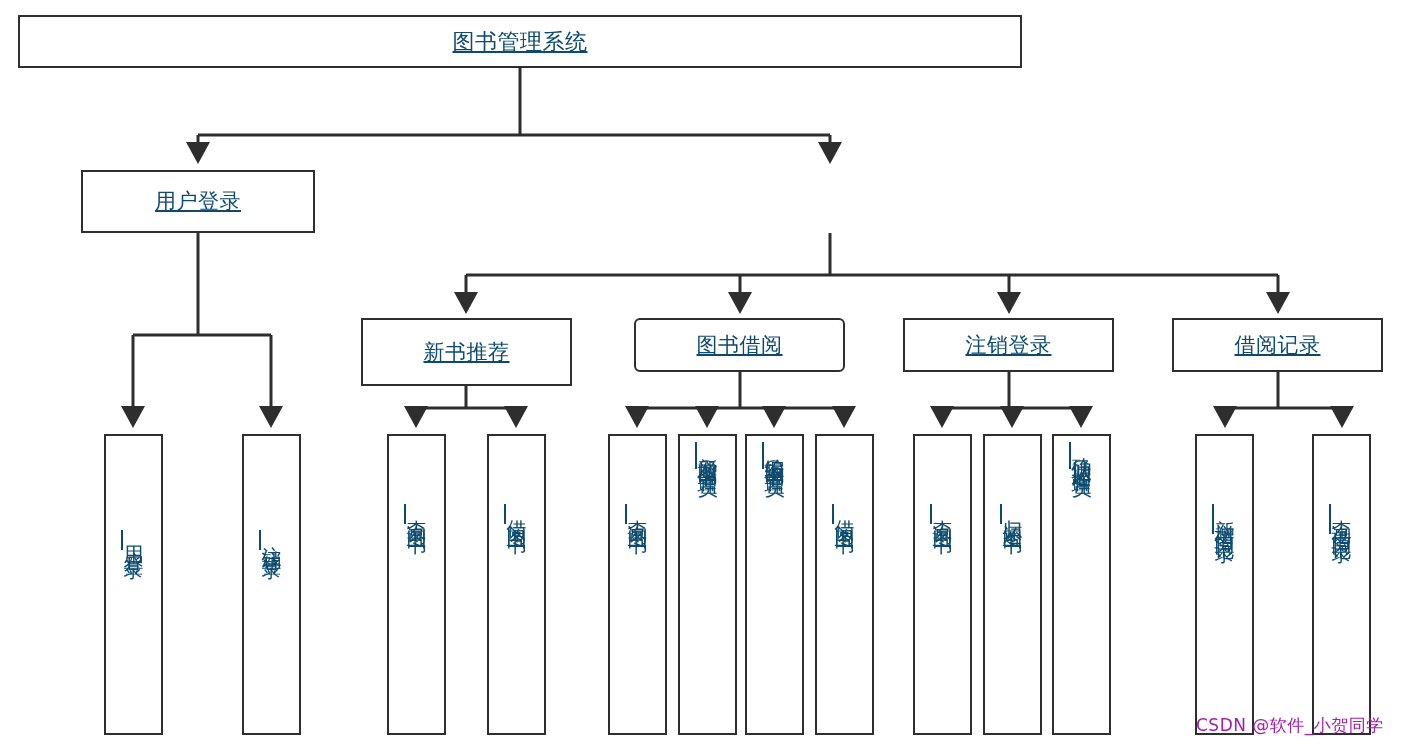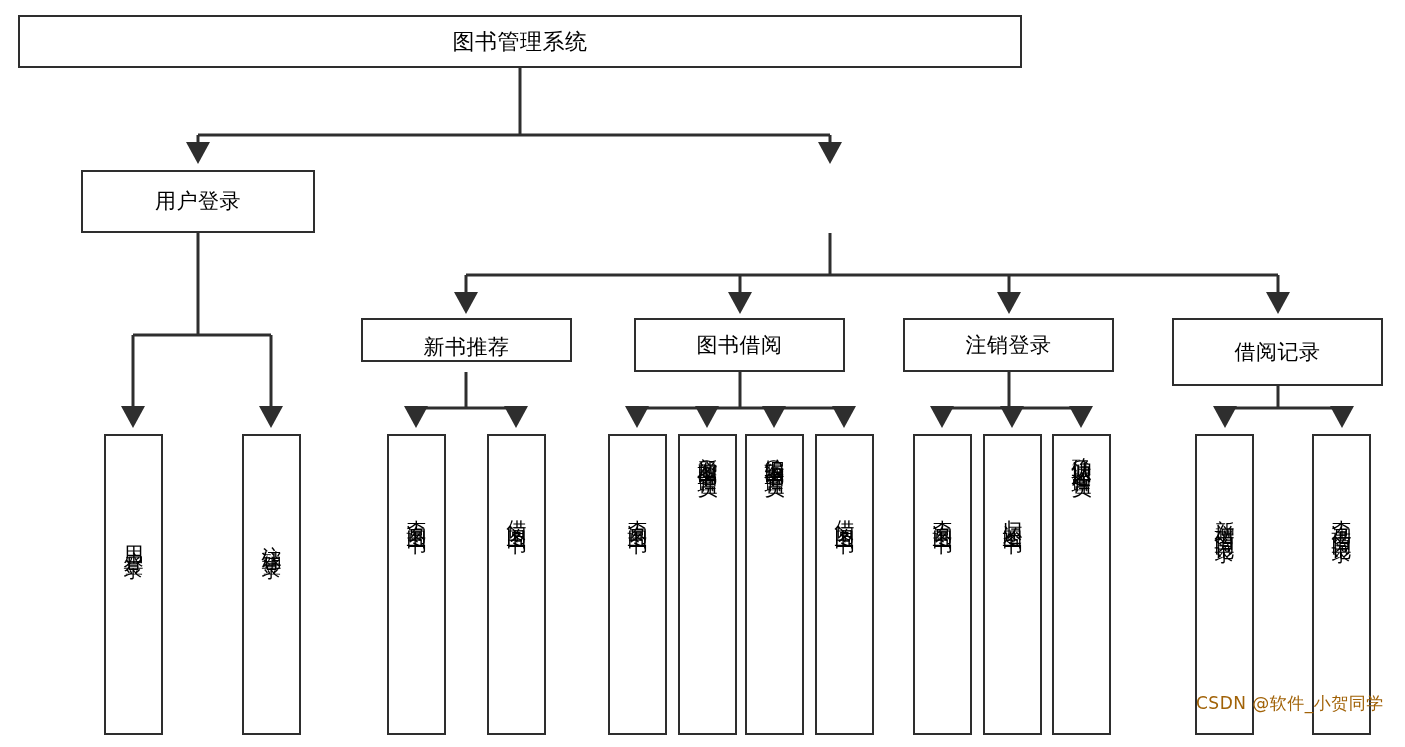--- a/index.html
+++ b/index.html
@@ -32,21 +32,22 @@
     border: 2px solid #2e2e2e;
     display: flex;
     align-items: center;
     justify-content: center;
     color: #3a3a3a;
   }
   .node .label {
     display: block;
     text-align: center;
     line-height: 1.18;
-    color: #000000;
+    color: #0c4a6e;
+    text-decoration: underline;
   }
   .node.horizontal .label {
     font-size: 21px;
     letter-spacing: 0.5px;
     white-space: nowrap;
   }
   .node.root .label {
     font-size: 22px;
   }
   .node.vertical {
@@ -67,23 +68,23 @@
   }
   .node.vertical.mid .label {
     padding-top: 62px;
   }
   .node.vertical.low .label {
     padding-top: 88px;
   }
   #watermark {
     position: absolute;
     left: 1196px;
-    top: 692px;
+    top: 714px;
     font-size: 17px;
-    color: #a16207;
+    color: #a21caf;
     white-space: nowrap;
     letter-spacing: 0.5px;
   }
 </style>
 </head>
 <body>
 
 <div id="canvas">
 
   <svg id="edges" viewBox="0 0 1405 747" width="1405" height="747" aria-hidden="true">
@@ -137,30 +138,30 @@
   </svg>
 
   <div class="node root horizontal" style="left:18px; top:15px; width:1004px; height:53px;">
     <span class="label">图书管理系统</span>
   </div>
 
   <div class="node horizontal" style="left:81px; top:170px; width:234px; height:63px;">
     <span class="label">用户登录</span>
   </div>
 
-  <div class="node horizontal" style="left:361px; top:318px; width:211px; height:44px;align-items:flex-end;">
+  <div class="node horizontal" style="left:361px; top:318px; width:211px; height:68px;">
     <span class="label">新书推荐</span>
   </div>
-  <div class="node horizontal" style="left:634px; top:318px; width:211px; height:54px;">
+  <div class="node horizontal" style="left:634px; top:318px; width:211px; height:54px;border-radius:6px;">
     <span class="label">图书借阅</span>
   </div>
   <div class="node horizontal" style="left:903px; top:318px; width:211px; height:54px;">
     <span class="label">注销登录</span>
   </div>
-  <div class="node horizontal" style="left:1172px; top:318px; width:211px; height:68px;">
+  <div class="node horizontal" style="left:1172px; top:318px; width:211px; height:54px;">
     <span class="label">借阅记录</span>
   </div>
 
   <div class="node vertical low" style="left:104px; top:434px; width:59px; height:301px;">
     <span class="label">用户登录</span>
   </div>
   <div class="node vertical low" style="left:242px; top:434px; width:59px; height:301px;">
     <span class="label">注销登录</span>
   </div>
 

